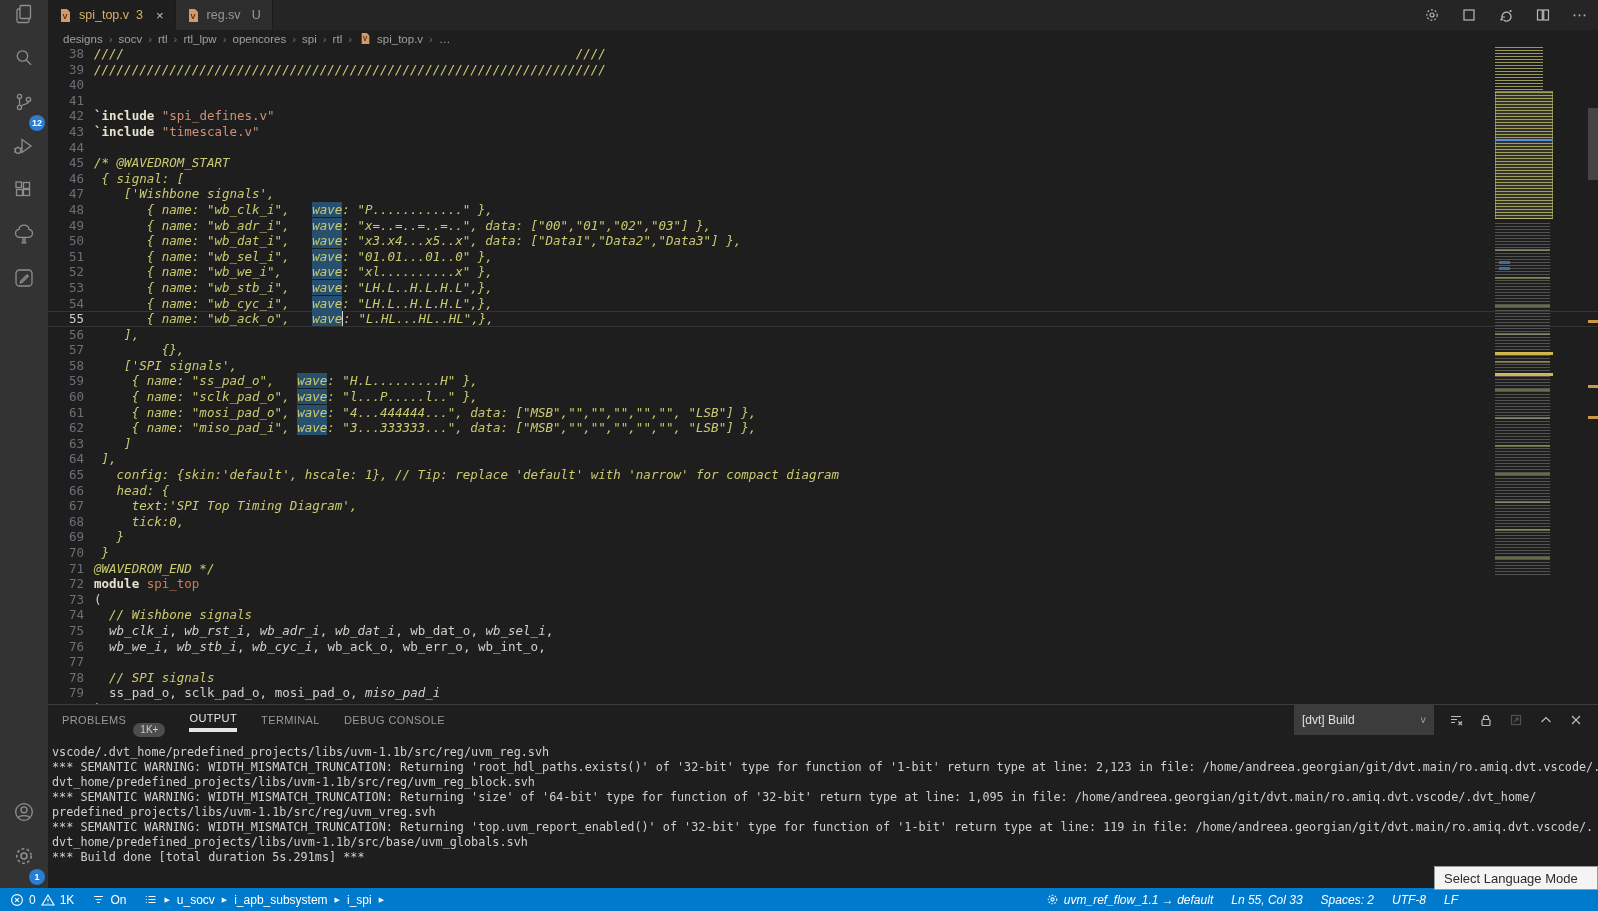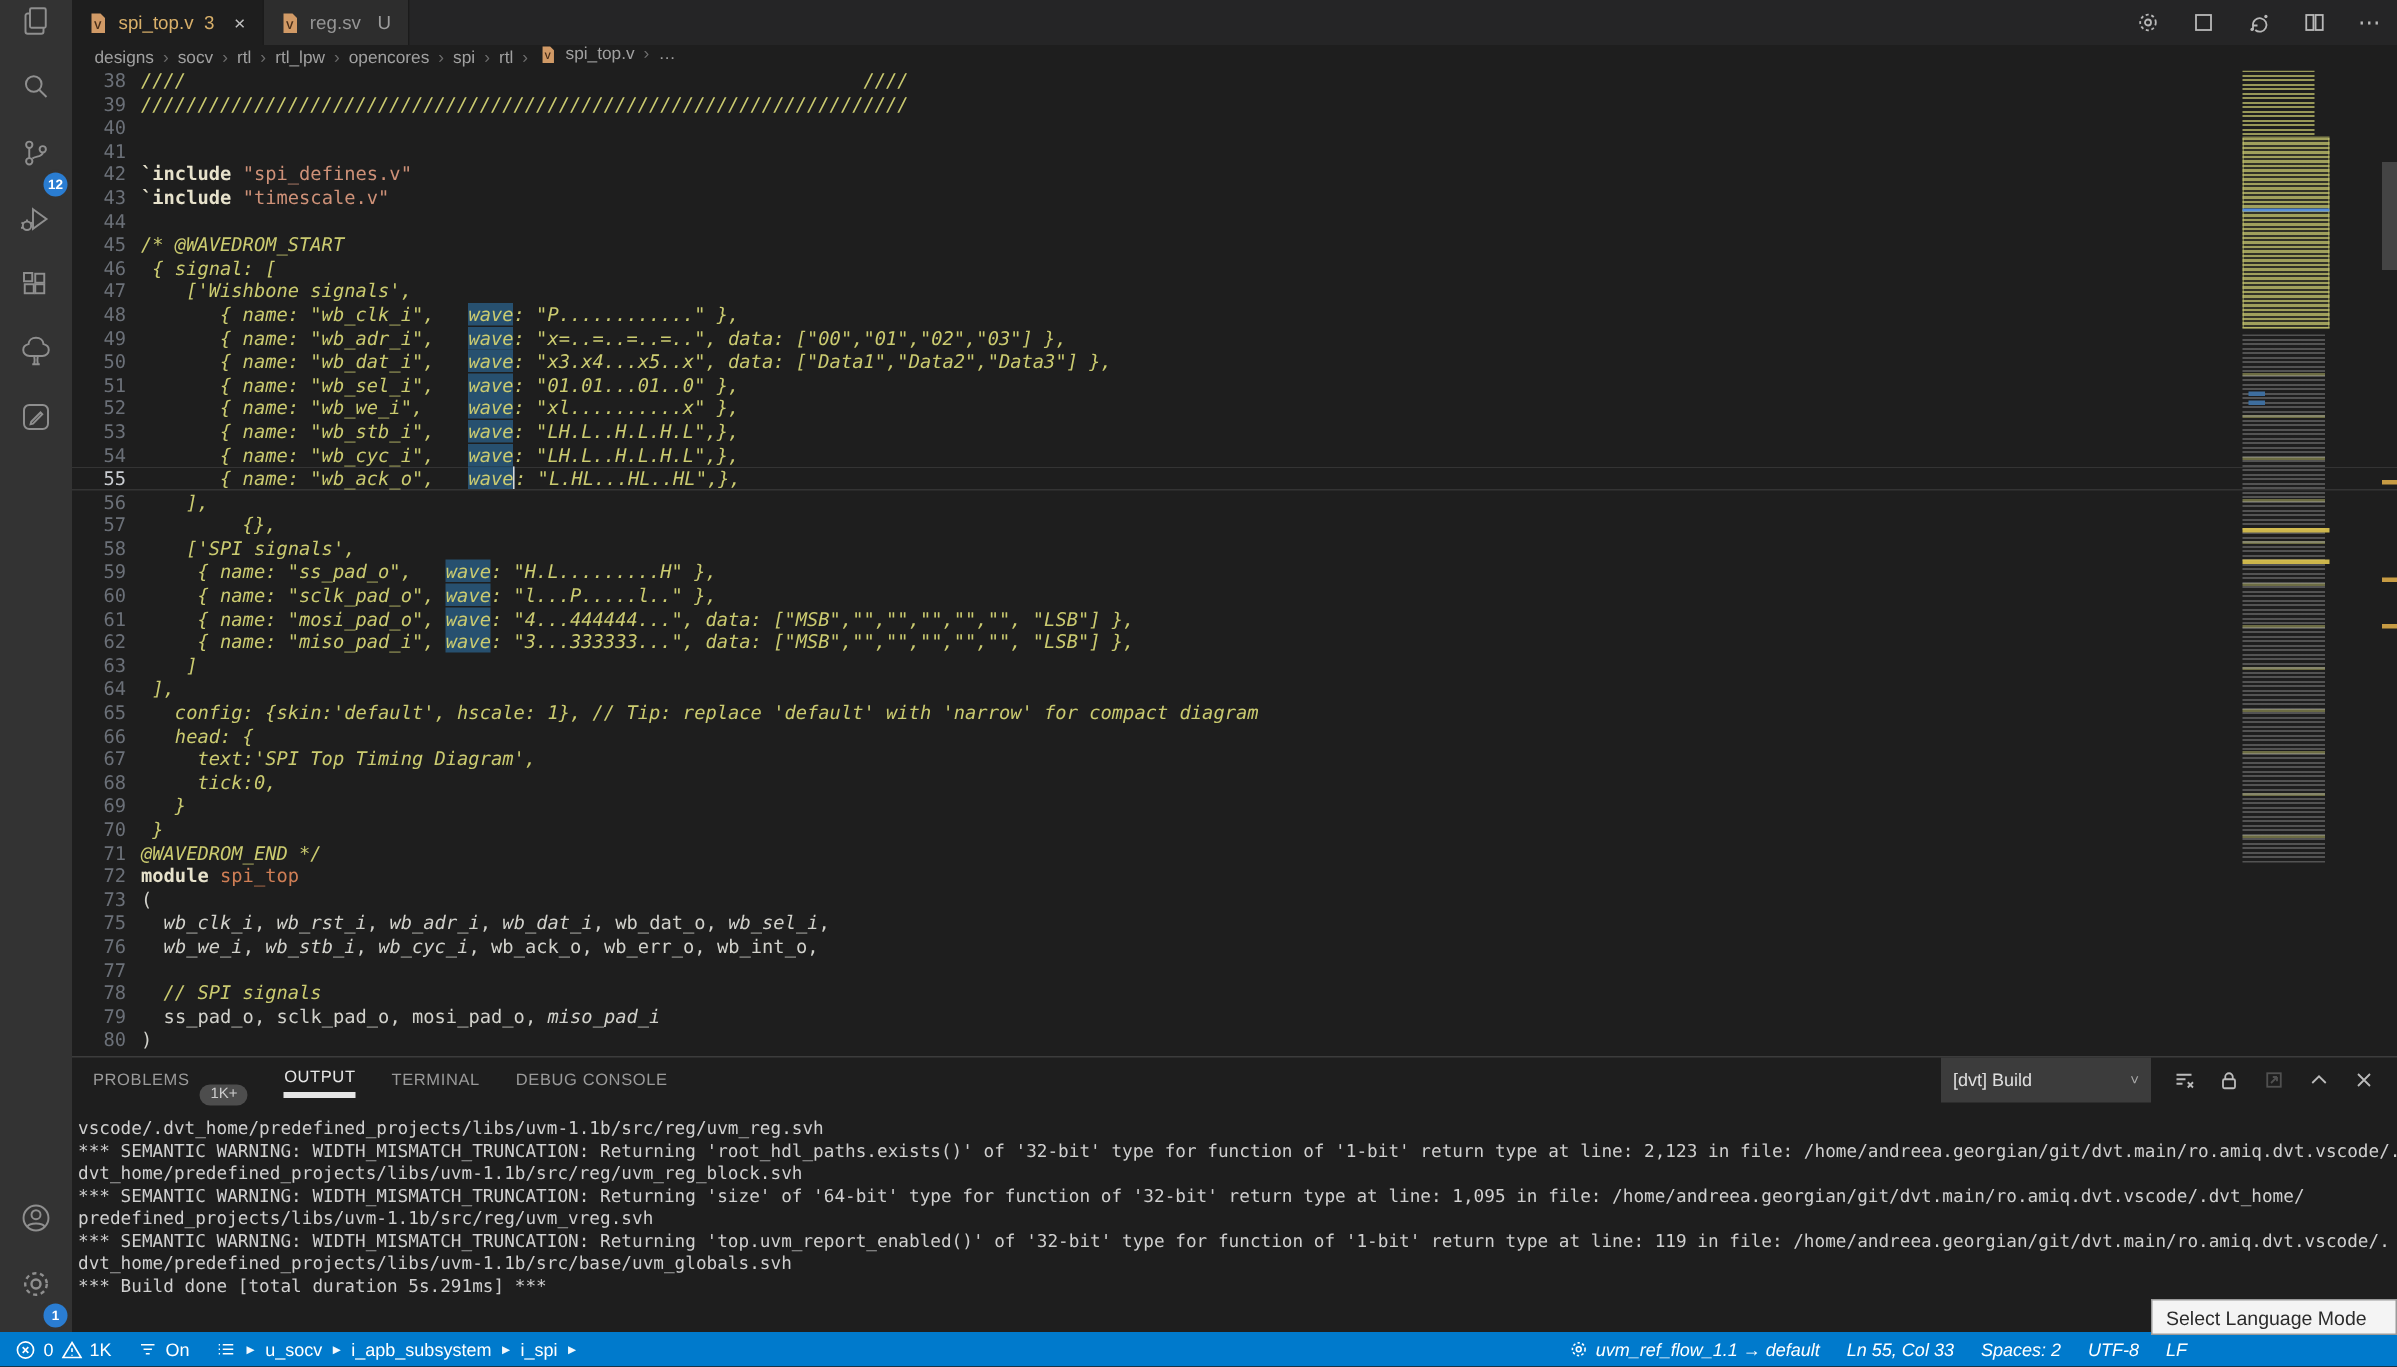--- a/index.html
+++ b/index.html
@@ -21,21 +21,21 @@
   .tab { height:30px; display:flex; align-items:center; gap:7px; padding:0 11px; font-size:12.5px;
     border-right:1px solid #1b1b1b; cursor:pointer; }
   .tab.active { background:#1e1e1e; color:#d9b06a; }
   .tab.inactive { background:#2d2d2d; color:#969696; }
   .tab .git-u { color:#9d9d9d; margin-left:4px; }
   .tab .close { color:#c0c0c0; font-size:13px; margin-left:6px; }
   .editor-actions { position:absolute; right:10px; top:0; height:30px; display:flex; align-items:center; gap:21px; }
 
   
   .breadcrumb { position:absolute; left:48px; top:30px; width:1550px; height:17px; background:#1e1e1e;
-    display:flex; gap:4px; padding-left:15px; font-size:11.5px; color:#a0a0a0; }
+    display:flex; align-items:center; gap:4px; padding-left:15px; font-size:11.5px; color:#a0a0a0; }
   .bc-sep { color:#6d6d6d; margin:0 2px; }
   .bc-item { cursor:pointer; }
 
   
   .editor { position:absolute; left:48px; top:47px; width:1550px; height:657px; background:#1e1e1e; overflow:hidden; }
   .code-lines { position:absolute; left:0; right:0; top:-1px; }
   .code-line { display:flex; white-space:pre; font-family:"DejaVu Sans Mono", monospace; font-size:12.5px;
     line-height:15.6px; height:15.6px; width:100%; }
   .gutter { flex:0 0 36px; text-align:right; color:#6b7078; }
   .lc { margin-left:10px; }
@@ -297,20 +297,21 @@
       <div class="code-line"><span class="gutter">64</span><span class="lc"><span class="c"> ],</span></span></div>
       <div class="code-line"><span class="gutter">65</span><span class="lc"><span class="c">   config: {skin:'default', hscale: 1}, // Tip: replace 'default' with 'narrow' for compact diagram</span></span></div>
       <div class="code-line"><span class="gutter">66</span><span class="lc"><span class="c">   head: {</span></span></div>
       <div class="code-line"><span class="gutter">67</span><span class="lc"><span class="c">     text:'SPI Top Timing Diagram',</span></span></div>
       <div class="code-line"><span class="gutter">68</span><span class="lc"><span class="c">     tick:0,</span></span></div>
       <div class="code-line"><span class="gutter">69</span><span class="lc"><span class="c">   }</span></span></div>
       <div class="code-line"><span class="gutter">70</span><span class="lc"><span class="c"> }</span></span></div>
       <div class="code-line"><span class="gutter">71</span><span class="lc"><span class="c">@WAVEDROM_END */</span></span></div>
       <div class="code-line"><span class="gutter">72</span><span class="lc"><span class="k">module</span><span class="p"> </span><span class="en">spi_top</span></span></div>
       <div class="code-line"><span class="gutter">73</span><span class="lc"><span class="p">(</span></span></div>
+      <div class="code-line"><span class="gutter">74</span><span class="lc"><span class="c">  // Wishbone signals</span></span></div>
       <div class="code-line"><span class="gutter">75</span><span class="lc"><span class="p">  </span><span class="pi">wb_clk_i</span><span class="p">, </span><span class="pi">wb_rst_i</span><span class="p">, </span><span class="pi">wb_adr_i</span><span class="p">, </span><span class="pi">wb_dat_i</span><span class="p">, </span><span class="p">wb_dat_o</span><span class="p">, </span><span class="pi">wb_sel_i</span><span class="p">,</span></span></div>
       <div class="code-line"><span class="gutter">76</span><span class="lc"><span class="p">  </span><span class="pi">wb_we_i</span><span class="p">, </span><span class="pi">wb_stb_i</span><span class="p">, </span><span class="pi">wb_cyc_i</span><span class="p">, </span><span class="p">wb_ack_o</span><span class="p">, </span><span class="p">wb_err_o</span><span class="p">, </span><span class="p">wb_int_o</span><span class="p">,</span></span></div>
       <div class="code-line"><span class="gutter">77</span><span class="lc"></span></div>
       <div class="code-line"><span class="gutter">78</span><span class="lc"><span class="c">  // SPI signals</span></span></div>
       <div class="code-line"><span class="gutter">79</span><span class="lc"><span class="p">  </span><span class="p">ss_pad_o</span><span class="p">, </span><span class="p">sclk_pad_o</span><span class="p">, </span><span class="p">mosi_pad_o</span><span class="p">, </span><span class="pi">miso_pad_i</span></span></div>
       <div class="code-line"><span class="gutter">80</span><span class="lc"><span class="p">)</span></span></div>
     </div>
 
   <div class="minimap">
     <div class="mm mm-s1"></div>

